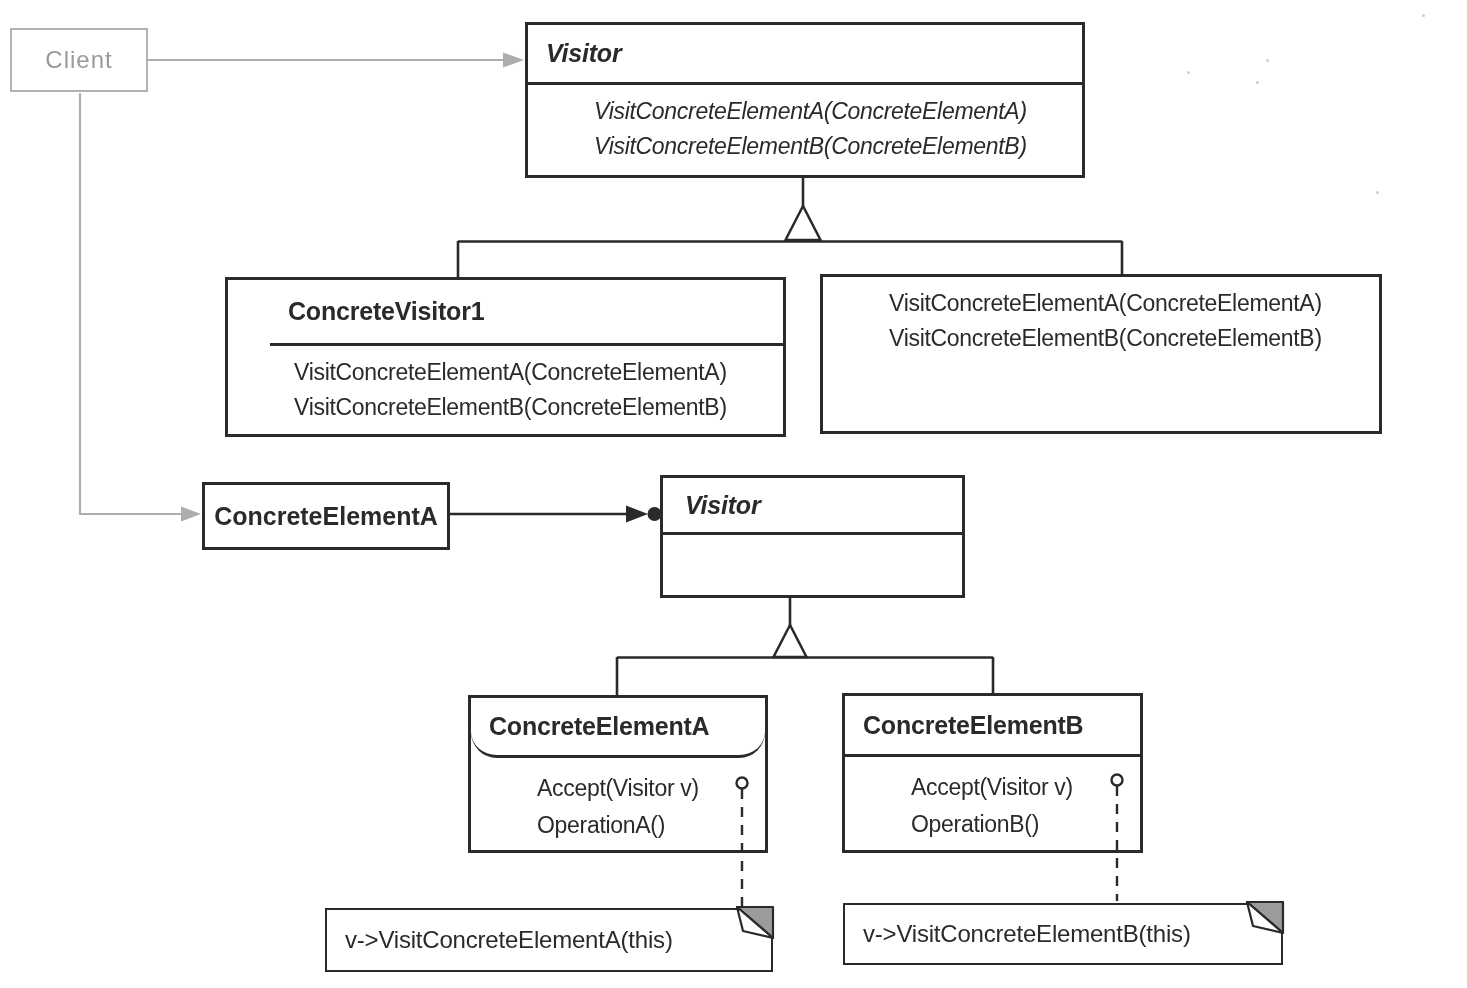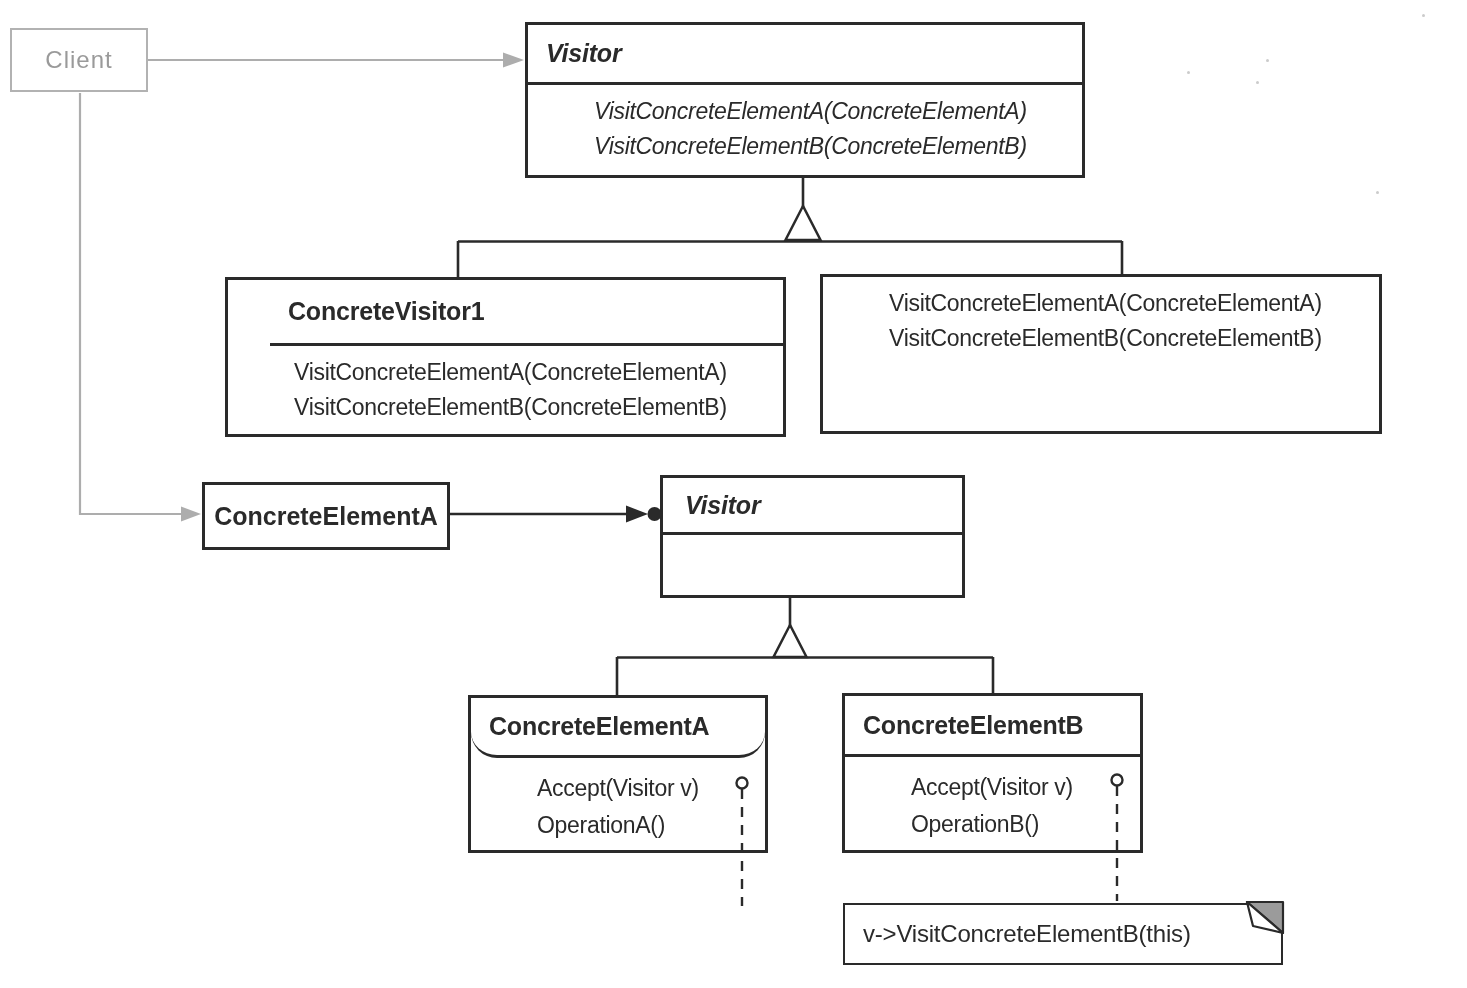--- a/index.html
+++ b/index.html
@@ -148,20 +148,27 @@
       <line x1="742" y1="789" x2="742" y2="906" stroke-width="2.4" stroke-dasharray="10 8"></line>
       <circle cx="742" cy="783" r="5.5" fill="#ffffff" stroke-width="2.4"></circle>
     </g>
 
     <g stroke="#2a2a2a">
       <line x1="1117" y1="786" x2="1117" y2="901" stroke-width="2.4" stroke-dasharray="10 8"></line>
       <circle cx="1117" cy="780" r="5.5" fill="#ffffff" stroke-width="2.4"></circle>
     </g>
   </svg>
 
+  <div class="note" id="noteA">
+    <span>v-&gt;VisitConcreteElementA(this)</span>
+    <svg class="fold" viewBox="0 0 44 40">
+      <polygon points="4,3 40,3 40,34" fill="#9b9b9b" stroke="#2a2a2a" stroke-width="2.2" stroke-linejoin="round"></polygon>
+      <polygon points="4,3 40,34 10,27" fill="#ffffff" stroke="#2a2a2a" stroke-width="2.2" stroke-linejoin="round"></polygon>
+    </svg>
+  </div>
 
   <div class="note" id="noteB">
     <span>v-&gt;VisitConcreteElementB(this)</span>
     <svg class="fold" viewBox="0 0 44 40">
       <polygon points="4,3 40,3 40,34" fill="#9b9b9b" stroke="#2a2a2a" stroke-width="2.2" stroke-linejoin="round"></polygon>
       <polygon points="4,3 40,34 10,27" fill="#ffffff" stroke="#2a2a2a" stroke-width="2.2" stroke-linejoin="round"></polygon>
     </svg>
   </div>
 
   <div class="speck" style="left:1422px;top:14px;"></div>

